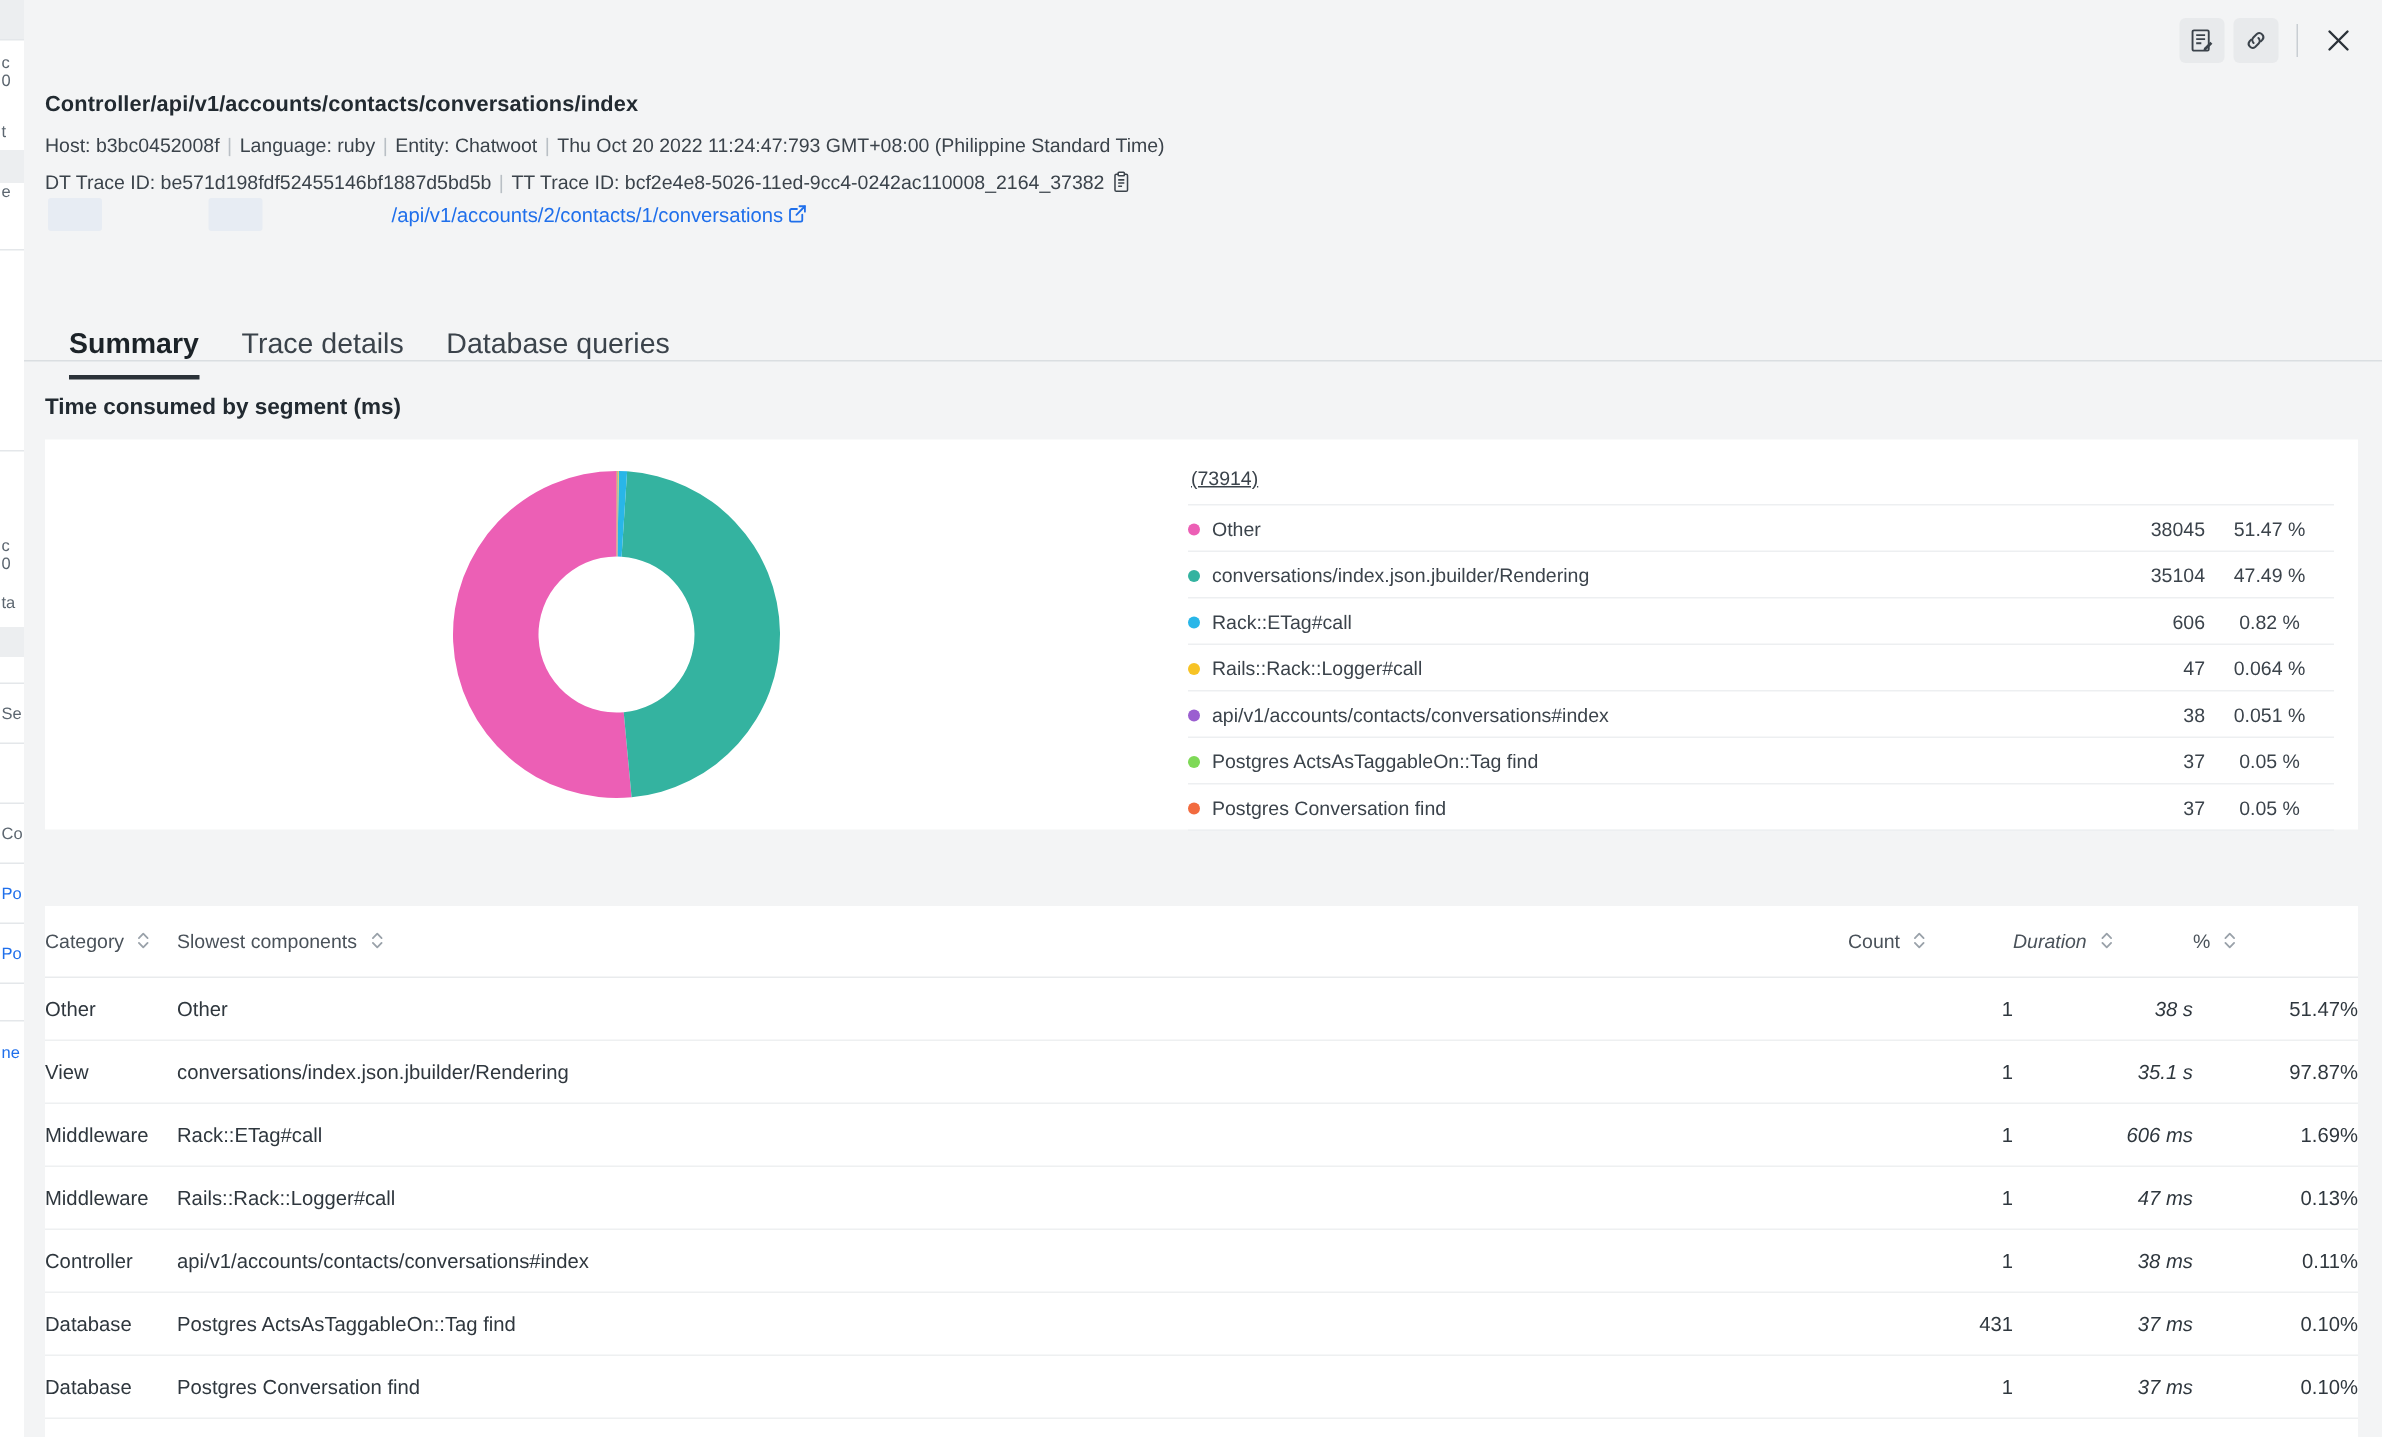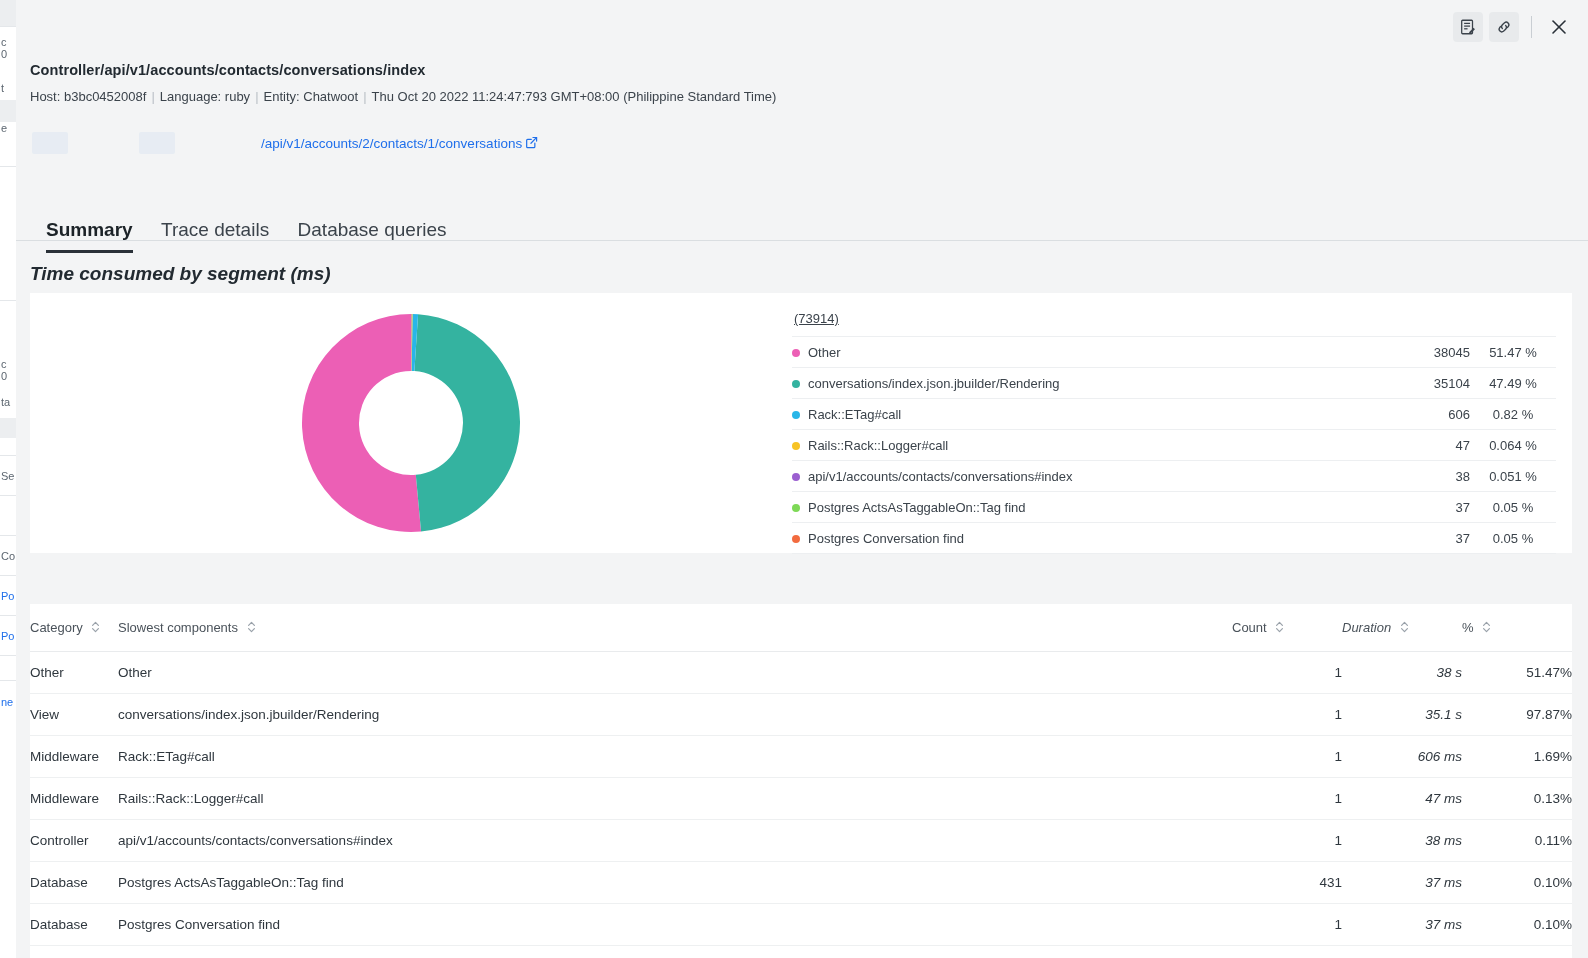--- a/index.html
+++ b/index.html
@@ -130,21 +130,21 @@
     padding: 0 0 9px 0; margin-right: 24px;
     cursor: pointer; position: relative;
     border-bottom: 3px solid transparent;
     top: 13px;
   }
   .tab.active { font-weight: bold; color: #1c2328; border-bottom-color: #2a3138; }
 
   
   #sec-title {
     position: absolute; left: 14px; top: 263px;
-    font-size: 19px; font-weight: bold; color: #222a31; font-style: italic;
+    font-size: 15px; font-weight: bold; color: #222a31;
   }
 
   
   #chart-card {
     position: absolute; left: 14px; top: 293px;
     width: 1542px; height: 260px;
     background: #ffffff;
     display: flex;
   }
   #donut-wrap {
@@ -262,20 +262,31 @@
     </button>
   </div>
 
   <div id="hdr">
     <div id="hdr-title">Controller/api/v1/accounts/contacts/conversations/index</div>
 
     <div class="meta-line">
       <span>Host: b3bc0452008f</span><span class="meta-sep">|</span><span>Language: ruby</span><span class="meta-sep">|</span><span>Entity: Chatwoot</span><span class="meta-sep">|</span><span>Thu Oct 20 2022 11:24:47:793 GMT+08:00 (Philippine Standard Time)</span>
     </div>
 
+    <div class="meta-line">
+      <span>DT Trace ID: be571d198fdf52455146bf1887d5bd5b</span><span class="meta-sep">|</span><span>TT Trace ID: bcf2e4e8-5026-11ed-9cc4-0242ac110008_2164_37382</span><span class="copy-ic">
+        <svg width="13" height="15" viewBox="0 0 14 16" fill="none" stroke="#3b434b" stroke-width="1.1">
+          <rect x="2.5" y="2.2" width="9" height="12.3" rx="1"></rect>
+          <rect x="4.8" y="0.8" width="4.4" height="2.6" rx="0.6" fill="#ffffff"></rect>
+          <line x1="4.8" y1="6.3" x2="9.2" y2="6.3"></line>
+          <line x1="4.8" y1="8.6" x2="9.2" y2="8.6"></line>
+          <line x1="4.8" y1="10.9" x2="7.6" y2="10.9"></line>
+        </svg>
+      </span>
+    </div>
 
     <div id="url-row">
       <span class="ghost-box" id="gb1"></span><span class="ghost-box" id="gb2"></span><a id="url-link" href="#">/api/v1/accounts/2/contacts/1/conversations</a><span class="ext-ic">
         <svg width="13" height="13" viewBox="0 0 14 14" fill="none" stroke="#1f6feb" stroke-width="1.3" stroke-linecap="round">
           <path d="M10.6 7.6 v4 a1 1 0 0 1-1 1 H2.8 a1 1 0 0 1-1-1 V4.6 a1 1 0 0 1 1-1 h4"></path>
           <line x1="6.4" y1="7.8" x2="12.3" y2="1.8"></line>
           <polyline points="8.6,1.6 12.5,1.6 12.5,5.5"></polyline>
         </svg>
       </span>
     </div>

